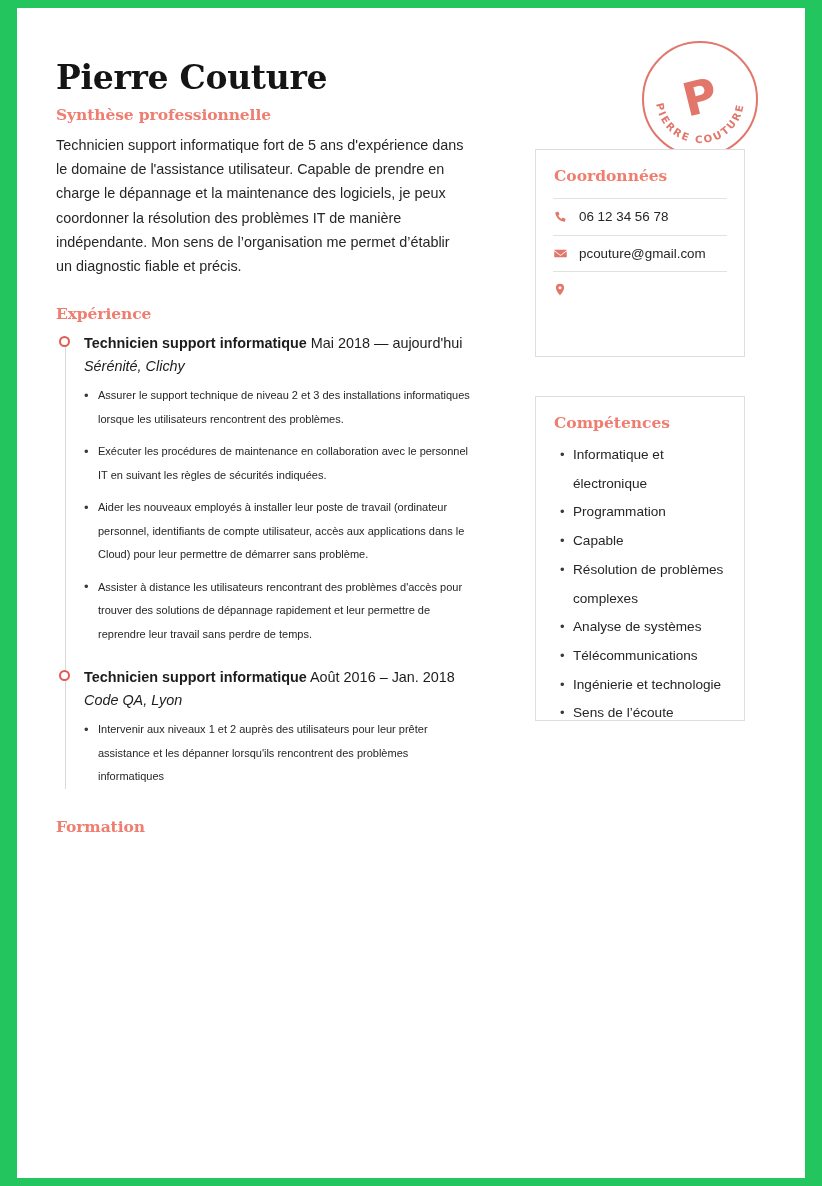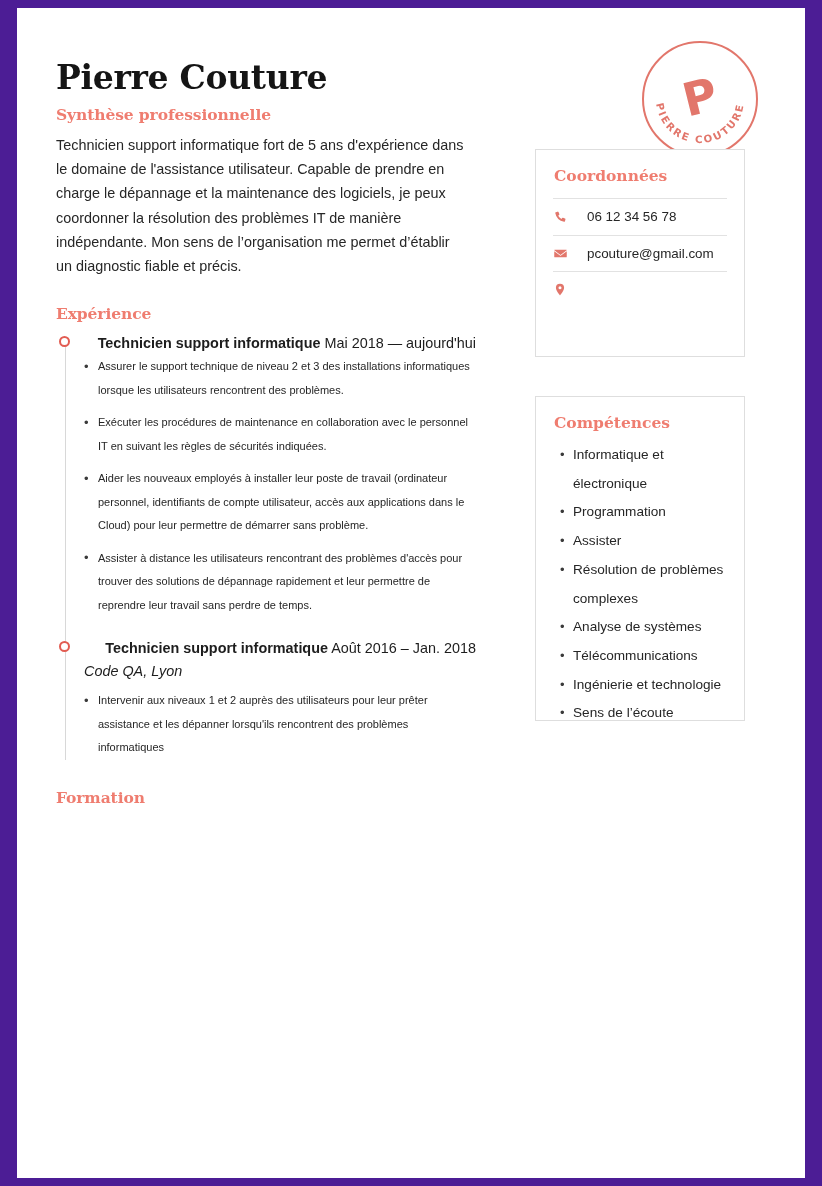--- a/index.html
+++ b/index.html
@@ -6,21 +6,21 @@
   html, body {
     margin: 0;
     padding: 0;
     background: #e9eaea;
     font-family: "Liberation Sans", sans-serif;
   }
   #page {
     position: relative;
     width: 822px;
     height: 1186px;
-    background: #4c1d95;
+    background: #22c55e;
     overflow: hidden;
   }
   .sheet {
     position: absolute;
     left: 17px;
     top: 8px;
     width: 788px;
     height: 1170px;
     background: #ffffff;
   }
@@ -125,21 +125,20 @@
     border: 2px solid #e25c52;
     border-radius: 50%;
     background: #fff;
     z-index: 2;
   }
   .tl-title {
     font-size: 14.4px;
     line-height: 23px;
     color: #1d1d1d;
     margin: 0;
-    text-align: right;
   }
   .tl-title b { font-weight: bold; }
   .tl-title .dates { font-weight: normal; }
   .tl-org {
     font-size: 14.4px;
     line-height: 23px;
     font-style: italic;
     color: #1d1d1d;
     margin: 0 0 6px 0;
   }
@@ -212,21 +211,20 @@
     padding: 0;
   }
   .contact-list li {
     display: flex;
     align-items: flex-start;
     border-top: 1px solid #e2e2e2;
     padding: 7px 0 7px 0;
     font-size: 13.4px;
     line-height: 21.5px;
     color: #262626;
-    gap: 8px;
   }
   .contact-list li:last-child { border-bottom: none; }
   .ci {
     flex: 0 0 26px;
     height: 21px;
     display: flex;
     align-items: center;
     color: #e2766b;
   }
   .ci svg { display: block; }
@@ -282,20 +280,21 @@
       </section>
 
       <section class="sec-exp">
         <h2 class="sec-head">Expérience</h2>
 
         <div class="tl-entry">
           <span class="tl-dot"></span>
           <p class="tl-title">
             <b>Technicien support informatique</b><span class="dates"> Mai 2018 — aujourd'hui</span>
           </p>
+          <p class="tl-org">Sérénité, Clichy</p>
           <ul class="tl-bullets">
             <li>Assurer le support technique de niveau 2 et 3 des installations informatiques lorsque les utilisateurs rencontrent des problèmes.</li>
             <li>Exécuter les procédures de maintenance en collaboration avec le personnel IT en suivant les règles de sécurités indiquées.</li>
             <li>Aider les nouveaux employés à installer leur poste de travail (ordinateur personnel, identifiants de compte utilisateur, accès aux applications dans le Cloud) pour leur permettre de démarrer sans problème.</li>
             <li>Assister à distance les utilisateurs rencontrant des problèmes d'accès pour trouver des solutions de dépannage rapidement et leur permettre de reprendre leur travail sans perdre de temps.</li>
           </ul>
           <div class="exp-gap"></div>
         </div>
 
         <div class="tl-entry last">
@@ -343,21 +342,21 @@
           </span>
         </li>
       </ul>
     </div>
 
     <div class="card" id="skills-card">
       <h2 class="card-head">Compétences</h2>
       <ul class="skills-list">
         <li>Informatique et électronique</li>
         <li>Programmation</li>
-        <li>Assister</li>
+        <li>Capable</li>
         <li>Résolution de problèmes complexes</li>
         <li>Analyse de systèmes</li>
         <li>Télécommunications</li>
         <li>Ingénierie et technologie</li>
         <li>Sens de l’écoute</li>
       </ul>
     </div>
 
   </div>
 </div>

